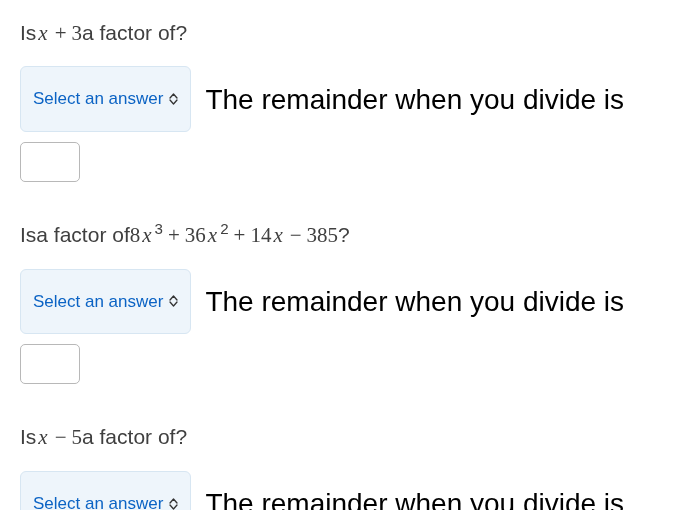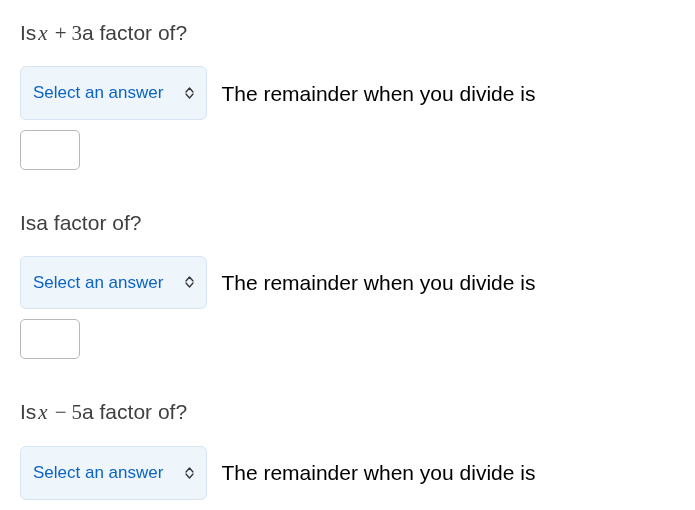--- a/index.html
+++ b/index.html
@@ -54,43 +54,43 @@
       display: flex;
       align-items: center;
       gap: 14px;
       margin-bottom: 10px;
       flex-wrap: wrap;
     }
     .select-pill {
       background: #eef5fb;
       border: 1px solid #d7e6f2;
       border-radius: 6px;
-      padding: 14px 12px;
+      padding: 20px 12px;
       display: inline-flex;
       align-items: center;
-      gap: 22px;
+      gap: 6px;
       cursor: pointer;
       font-size: 17px;
     }
     .select-label {
       color: #0b63c4;
       font-weight: 400;
     }
     .updown-icon {
       display: inline-flex;
       flex-direction: column;
       line-height: 0;
       color: #333;
       gap: 0;
     }
     .updown-icon svg {
       display: block;
     }
     .remainder-text {
-      font-size: 21px;
+      font-size: 28px;
       color: #000;
     }
     .remainder-input {
       width: 60px;
       height: 40px;
       border: 1px solid #b8b8b8;
       border-radius: 5px;
       font-size: 18px;
       padding: 4px 6px;
       outline: none;
@@ -121,20 +121,21 @@
     </div>
     <span class="remainder-text">The remainder when you divide is</span>
   </div>
   <input class="remainder-input" type="text" value="" style="">
 </div>
 
 <div class="problem">
   <div class="question-text">
     <span>Is </span>
     <span> a factor of </span>
+    <span><span class="mathnum">8</span><span class="math">x</span><sup>3</sup><span class="mathop">+</span><span class="mathnum">36</span><span class="math">x</span><sup>2</sup><span class="mathop">+</span><span class="mathnum">14</span><span class="math">x</span><span class="mathop">−</span><span class="mathnum">385</span></span>
     <span>?</span>
   </div>
   <div class="answer-row">
     <div class="select-pill">
       <span class="select-label">Select an answer</span>
       <span class="updown-icon">
         <svg width="9" height="6" viewBox="0 0 9 6">
             <path d="M1 5 L4.5 1 L8 5" stroke="#333" stroke-width="1.3" fill="none" stroke-linecap="round" stroke-linejoin="round"></path>
           </svg>
         <svg width="9" height="6" viewBox="0 0 9 6">

